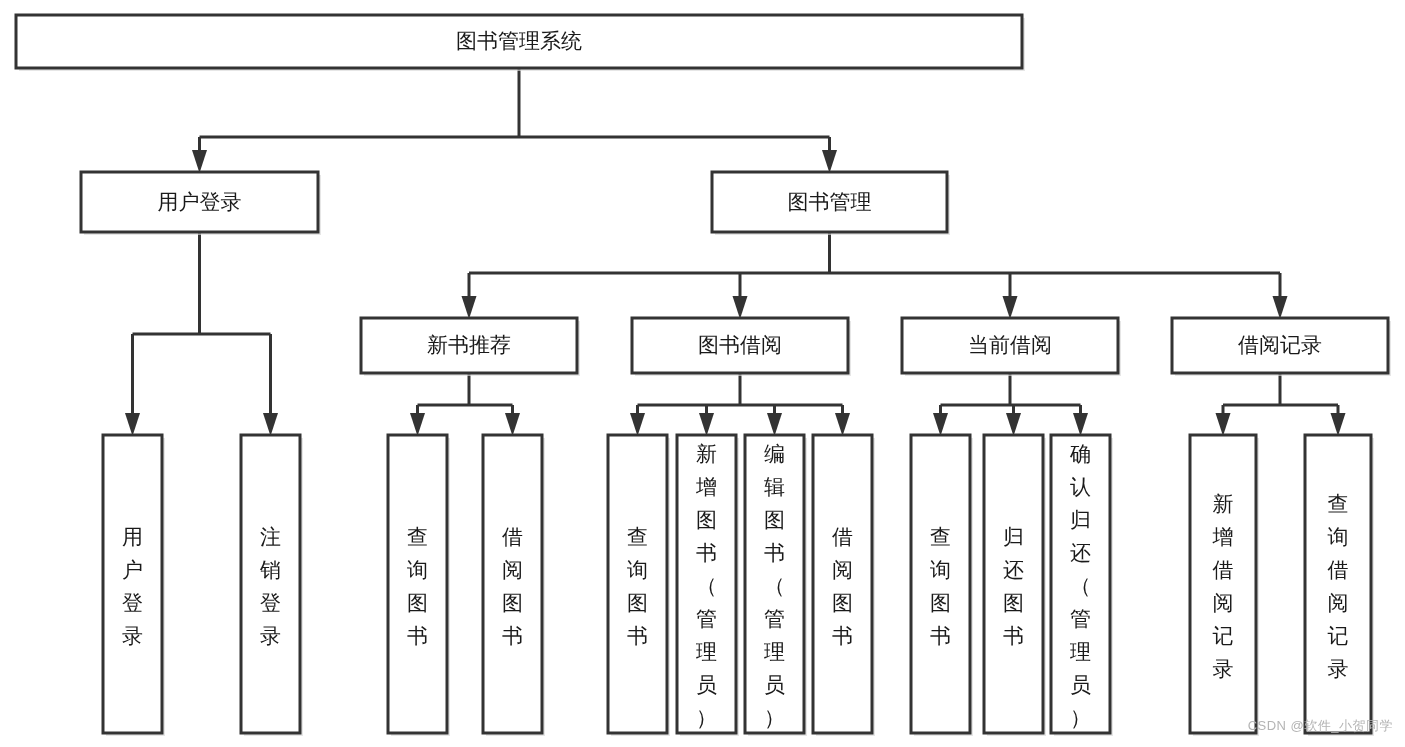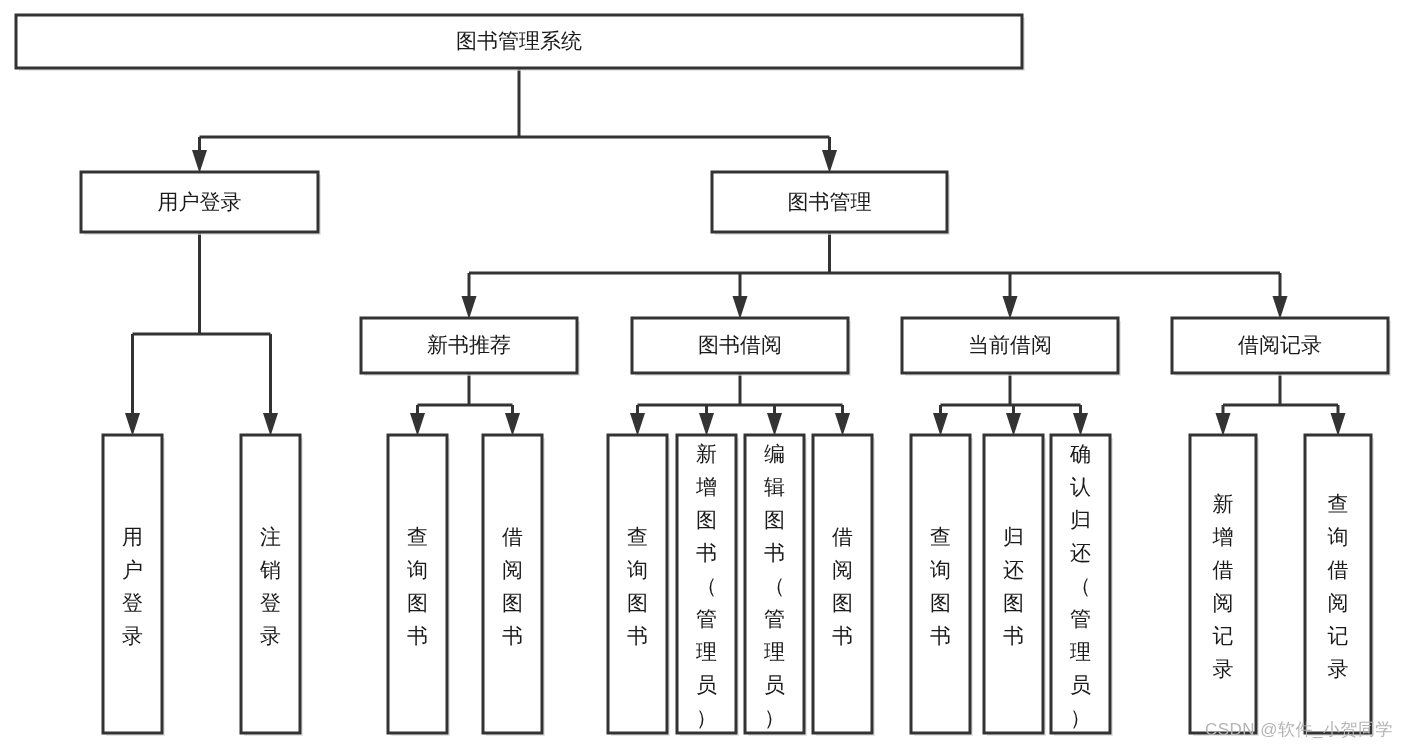--- a/index.html
+++ b/index.html
@@ -57,23 +57,23 @@
   }
   .node-label-v {
     font-family: "Liberation Sans", "DejaVu Sans", sans-serif;
     font-size: 21px;
     fill: #1a1a1a;
     text-anchor: middle;
   }
   .watermark {
     position: absolute;
     right: 12px;
-    bottom: 6px;
-    font-family: "Liberation Sans", "DejaVu Sans", sans-serif;
-    font-size: 17px;
+    bottom: 12px;
+    font-family: "Liberation Sans", "DejaVu Sans", sans-serif;
+    font-size: 13px;
     color: #b4b4b4;
     white-space: nowrap;
     letter-spacing: 0.5px;
     user-select: none;
   }
 </style>
 </head>
 <body>
 
 <div id="diagram-root">

